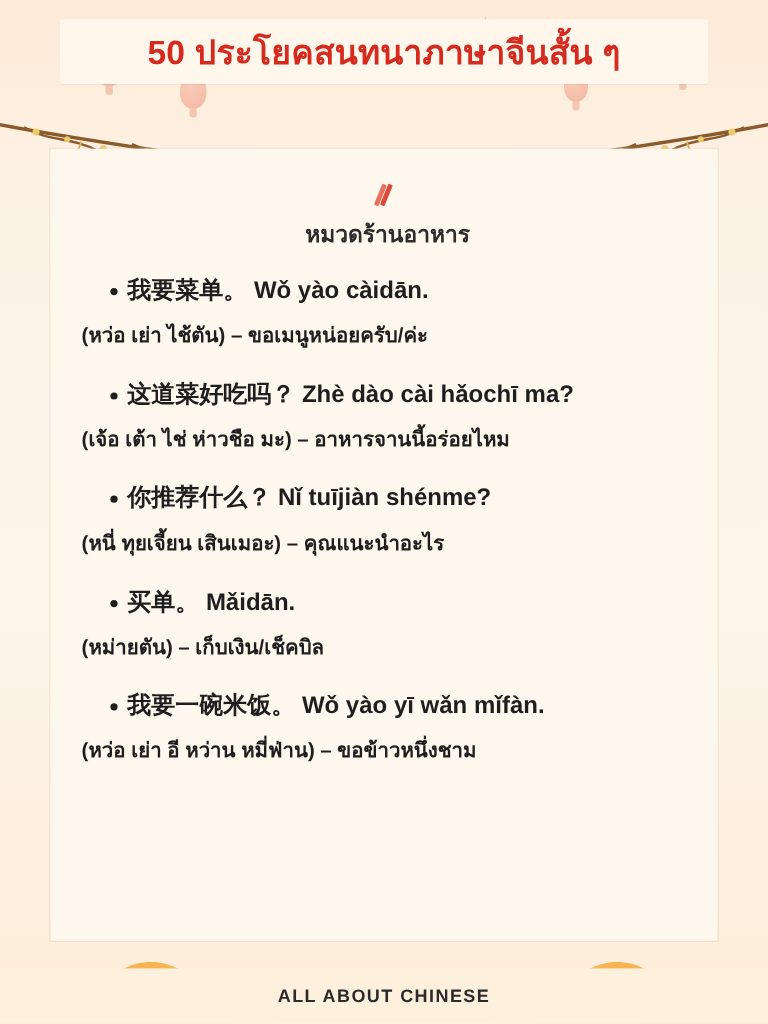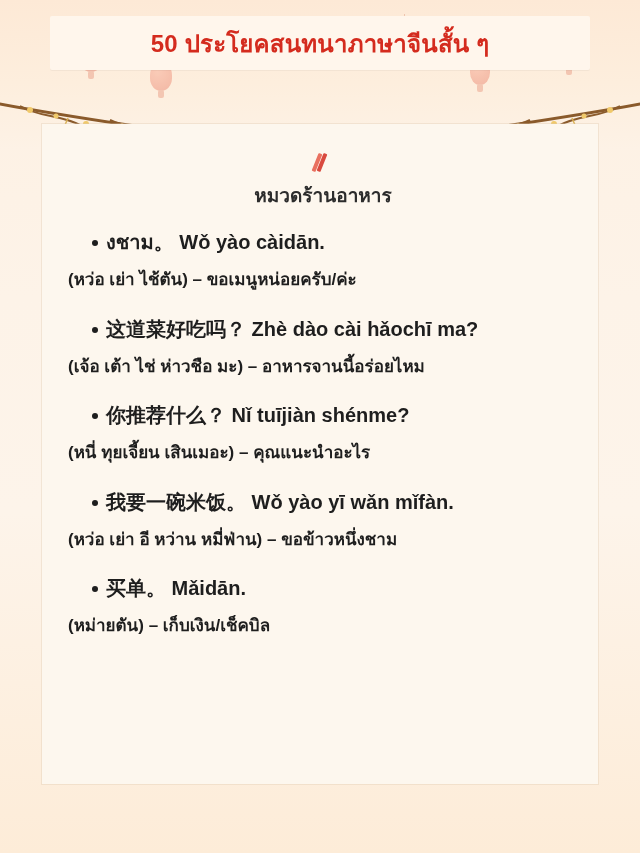--- a/index.html
+++ b/index.html
@@ -59,21 +59,21 @@
     width: 540px; height: 54px;
     background: #fff6ec;
     border-radius: 2px;
     box-shadow: 0 1px 0 rgba(0,0,0,.04);
     display: flex;
     align-items: center;
     justify-content: center;
   }
   .title-text {
     color: #d42b1e;
-    font-size: 24px;
+    font-size: 28px;
     font-weight: bold;
     letter-spacing: .2px;
     white-space: nowrap;
   }
 
   
   .branch {
     position: absolute;
     top: 96px;
     height: 58px;
@@ -243,21 +243,21 @@
         <span class="slash-icon">
             <i></i>
             <i></i>
           </span>
         <span class="section-title">หมวดร้านอาหาร</span>
       </div>
 
       <div class="entry">
         <div class="line-main">
           <span class="bullet"></span>
-          <span><span class="zh">งชาม。</span>
+          <span><span class="zh">我要菜单。</span>
           <span class="py">Wǒ yào càidān.</span></span>
         </div>
         <div class="line-trans">(หว่อ เย่า ไช้ตัน) – ขอเมนูหน่อยครับ/ค่ะ</div>
       </div>
 
       <div class="entry">
         <div class="line-main">
           <span class="bullet"></span>
           <span><span class="zh">这道菜好吃吗？</span>
           <span class="py">Zhè dào cài hǎochī ma?</span></span>
@@ -270,32 +270,45 @@
           <span class="bullet"></span>
           <span><span class="zh">你推荐什么？</span>
           <span class="py">Nǐ tuījiàn shénme?</span></span>
         </div>
         <div class="line-trans">(หนี่ ทุยเจี้ยน เสินเมอะ) – คุณแนะนำอะไร</div>
       </div>
 
       <div class="entry">
         <div class="line-main">
           <span class="bullet"></span>
+          <span><span class="zh">买单。</span>
+          <span class="py">Mǎidān.</span></span>
+        </div>
+        <div class="line-trans">(หม่ายตัน) – เก็บเงิน/เช็คบิล</div>
+      </div>
+
+      <div class="entry">
+        <div class="line-main">
+          <span class="bullet"></span>
           <span><span class="zh">我要一碗米饭。</span>
           <span class="py">Wǒ yào yī wǎn mǐfàn.</span></span>
         </div>
         <div class="line-trans">(หว่อ เย่า อี หว่าน หมี่ฟ่าน) – ขอข้าวหนึ่งชาม</div>
       </div>
 
-      <div class="entry">
-        <div class="line-main">
-          <span class="bullet"></span>
-          <span><span class="zh">买单。</span>
-          <span class="py">Mǎidān.</span></span>
-        </div>
-        <div class="line-trans">(หม่ายตัน) – เก็บเงิน/เช็คบิล</div>
-      </div>
-
     </div>
   </div>
 
+  <div class="bottom-deco">
+    <svg width="640" height="120" viewBox="0 0 640 120">
+      <path d="M-20 120 C 10 72, 60 68, 86 92 C 100 62, 150 60, 164 92 C 188 70, 226 82, 230 120 Z" fill="#f6a93b" opacity=".85"></path>
+      <path d="M-20 120 C 6 86, 48 84, 70 104 C 84 82, 124 80, 136 106 C 158 90, 190 100, 194 120 Z" fill="#f4c12f" opacity=".9"></path>
+      <path d="M-20 120 C 0 100, 34 98, 52 112 C 64 98, 96 96, 106 114 Z" fill="#e8603a" opacity=".85"></path>
+      <path d="M410 120 C 414 82, 452 70, 476 92 C 490 60, 540 62, 554 92 C 580 68, 630 72, 660 120 Z" fill="#f6a93b" opacity=".85"></path>
+      <path d="M446 120 C 450 100, 482 90, 504 106 C 516 80, 556 82, 570 104 C 592 84, 634 86, 660 120 Z" fill="#f4c12f" opacity=".9"></path>
+      <path d="M534 120 C 544 96, 576 98, 588 112 C 606 98, 640 100, 660 120 Z" fill="#e8603a" opacity=".85"></path>
+    </svg>
+    <div class="footer-bar">
+      <div class="footer-text">ALL ABOUT CHINESE</div>
+    </div>
+  </div>
 
 </div>
 
 </body></html>

